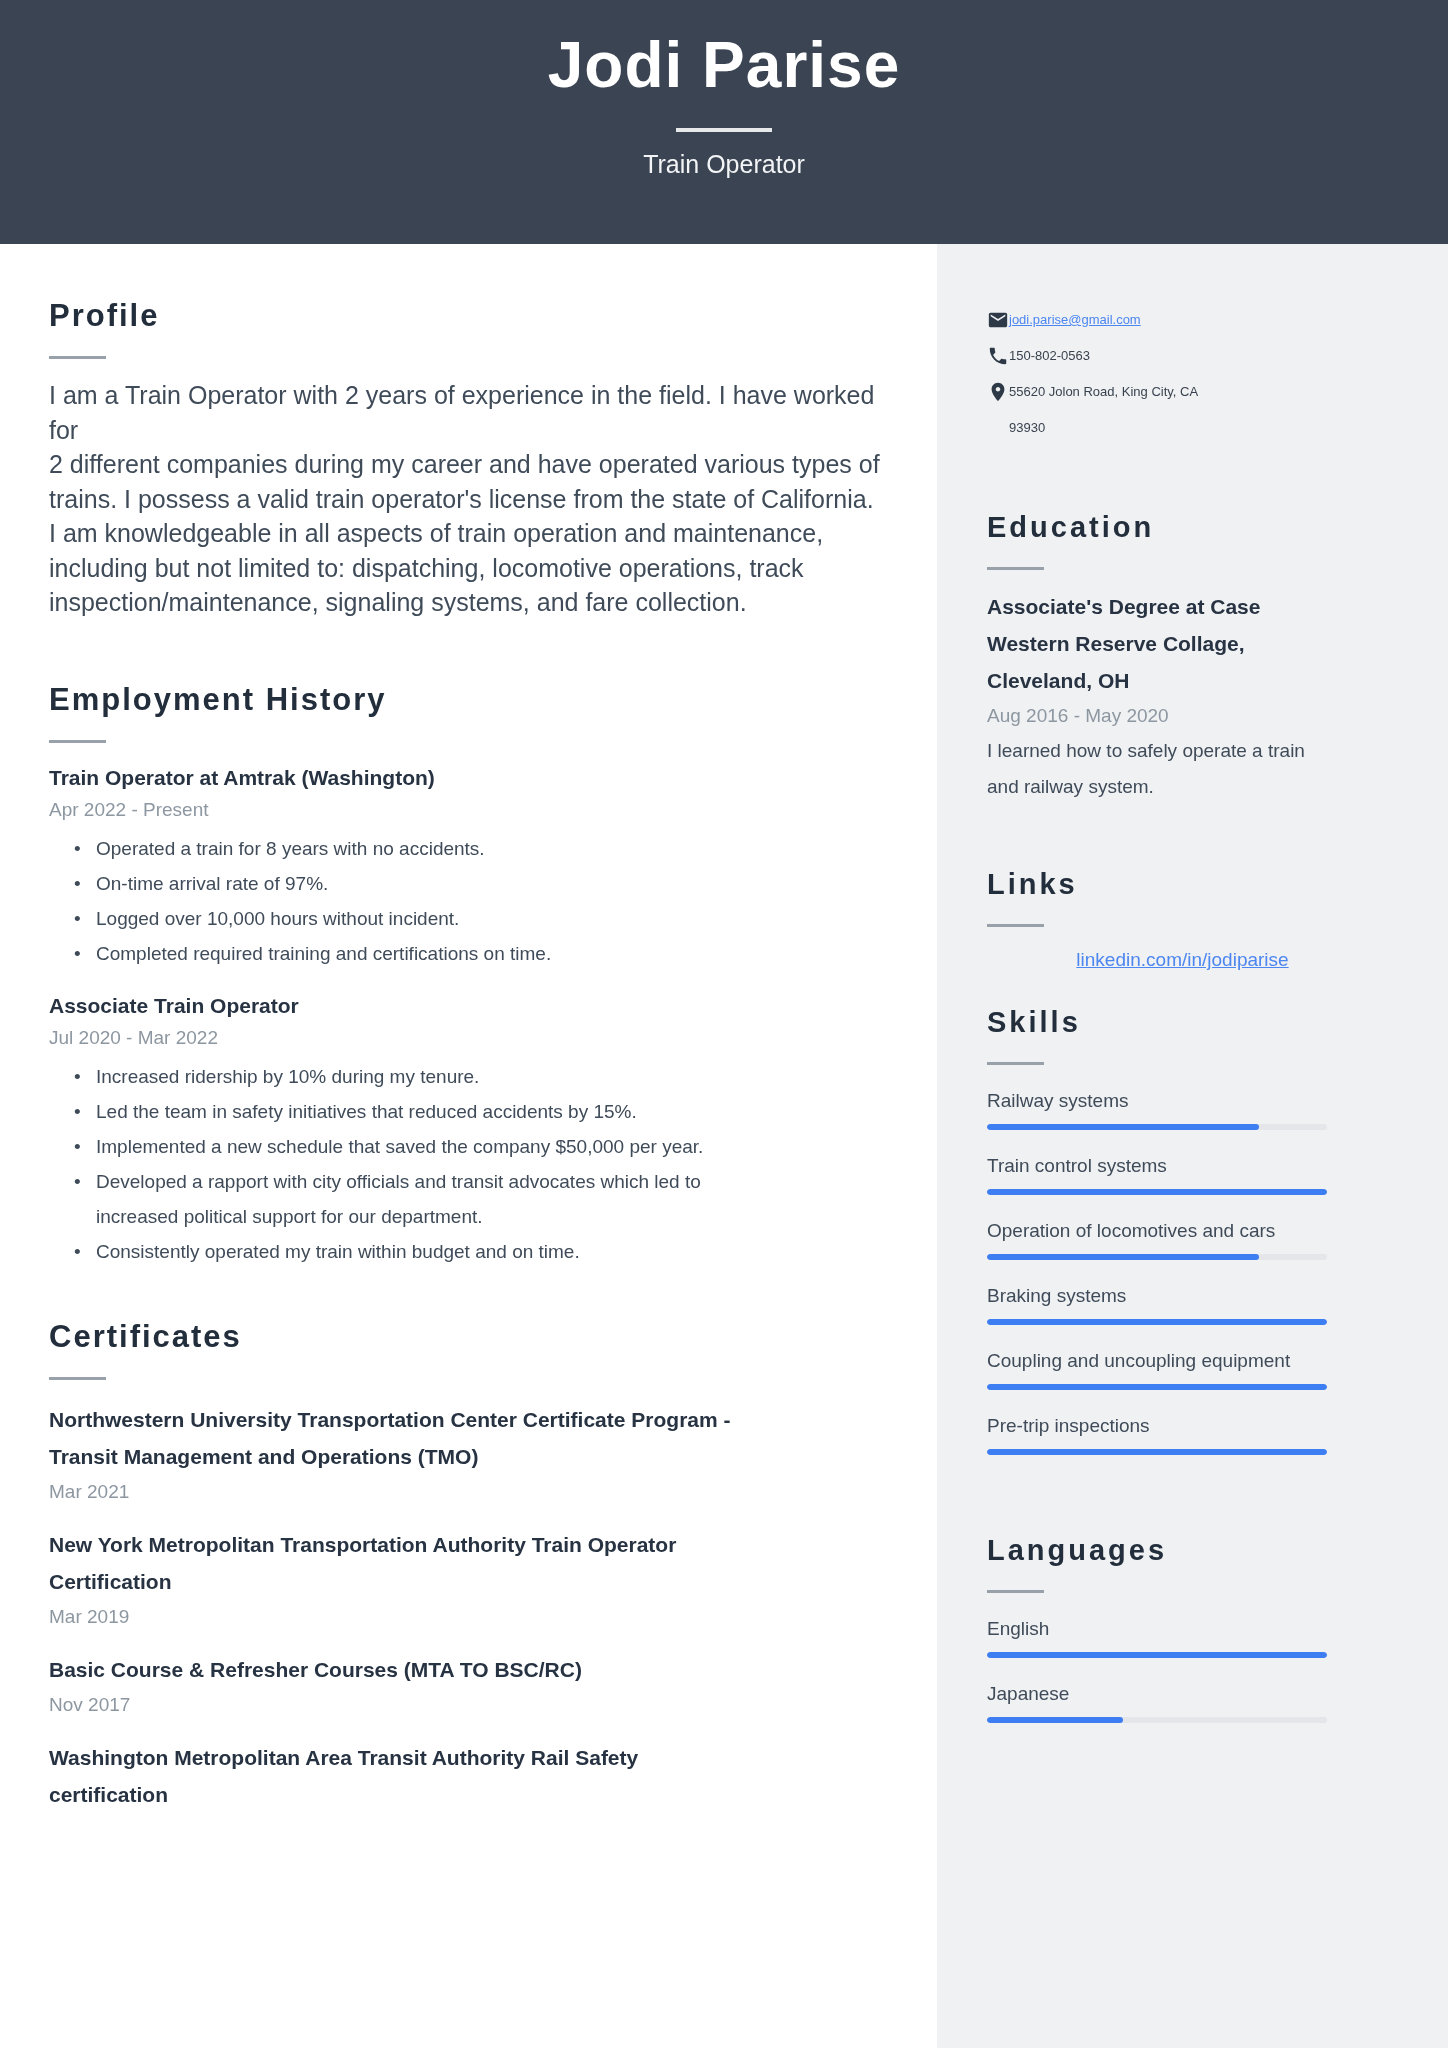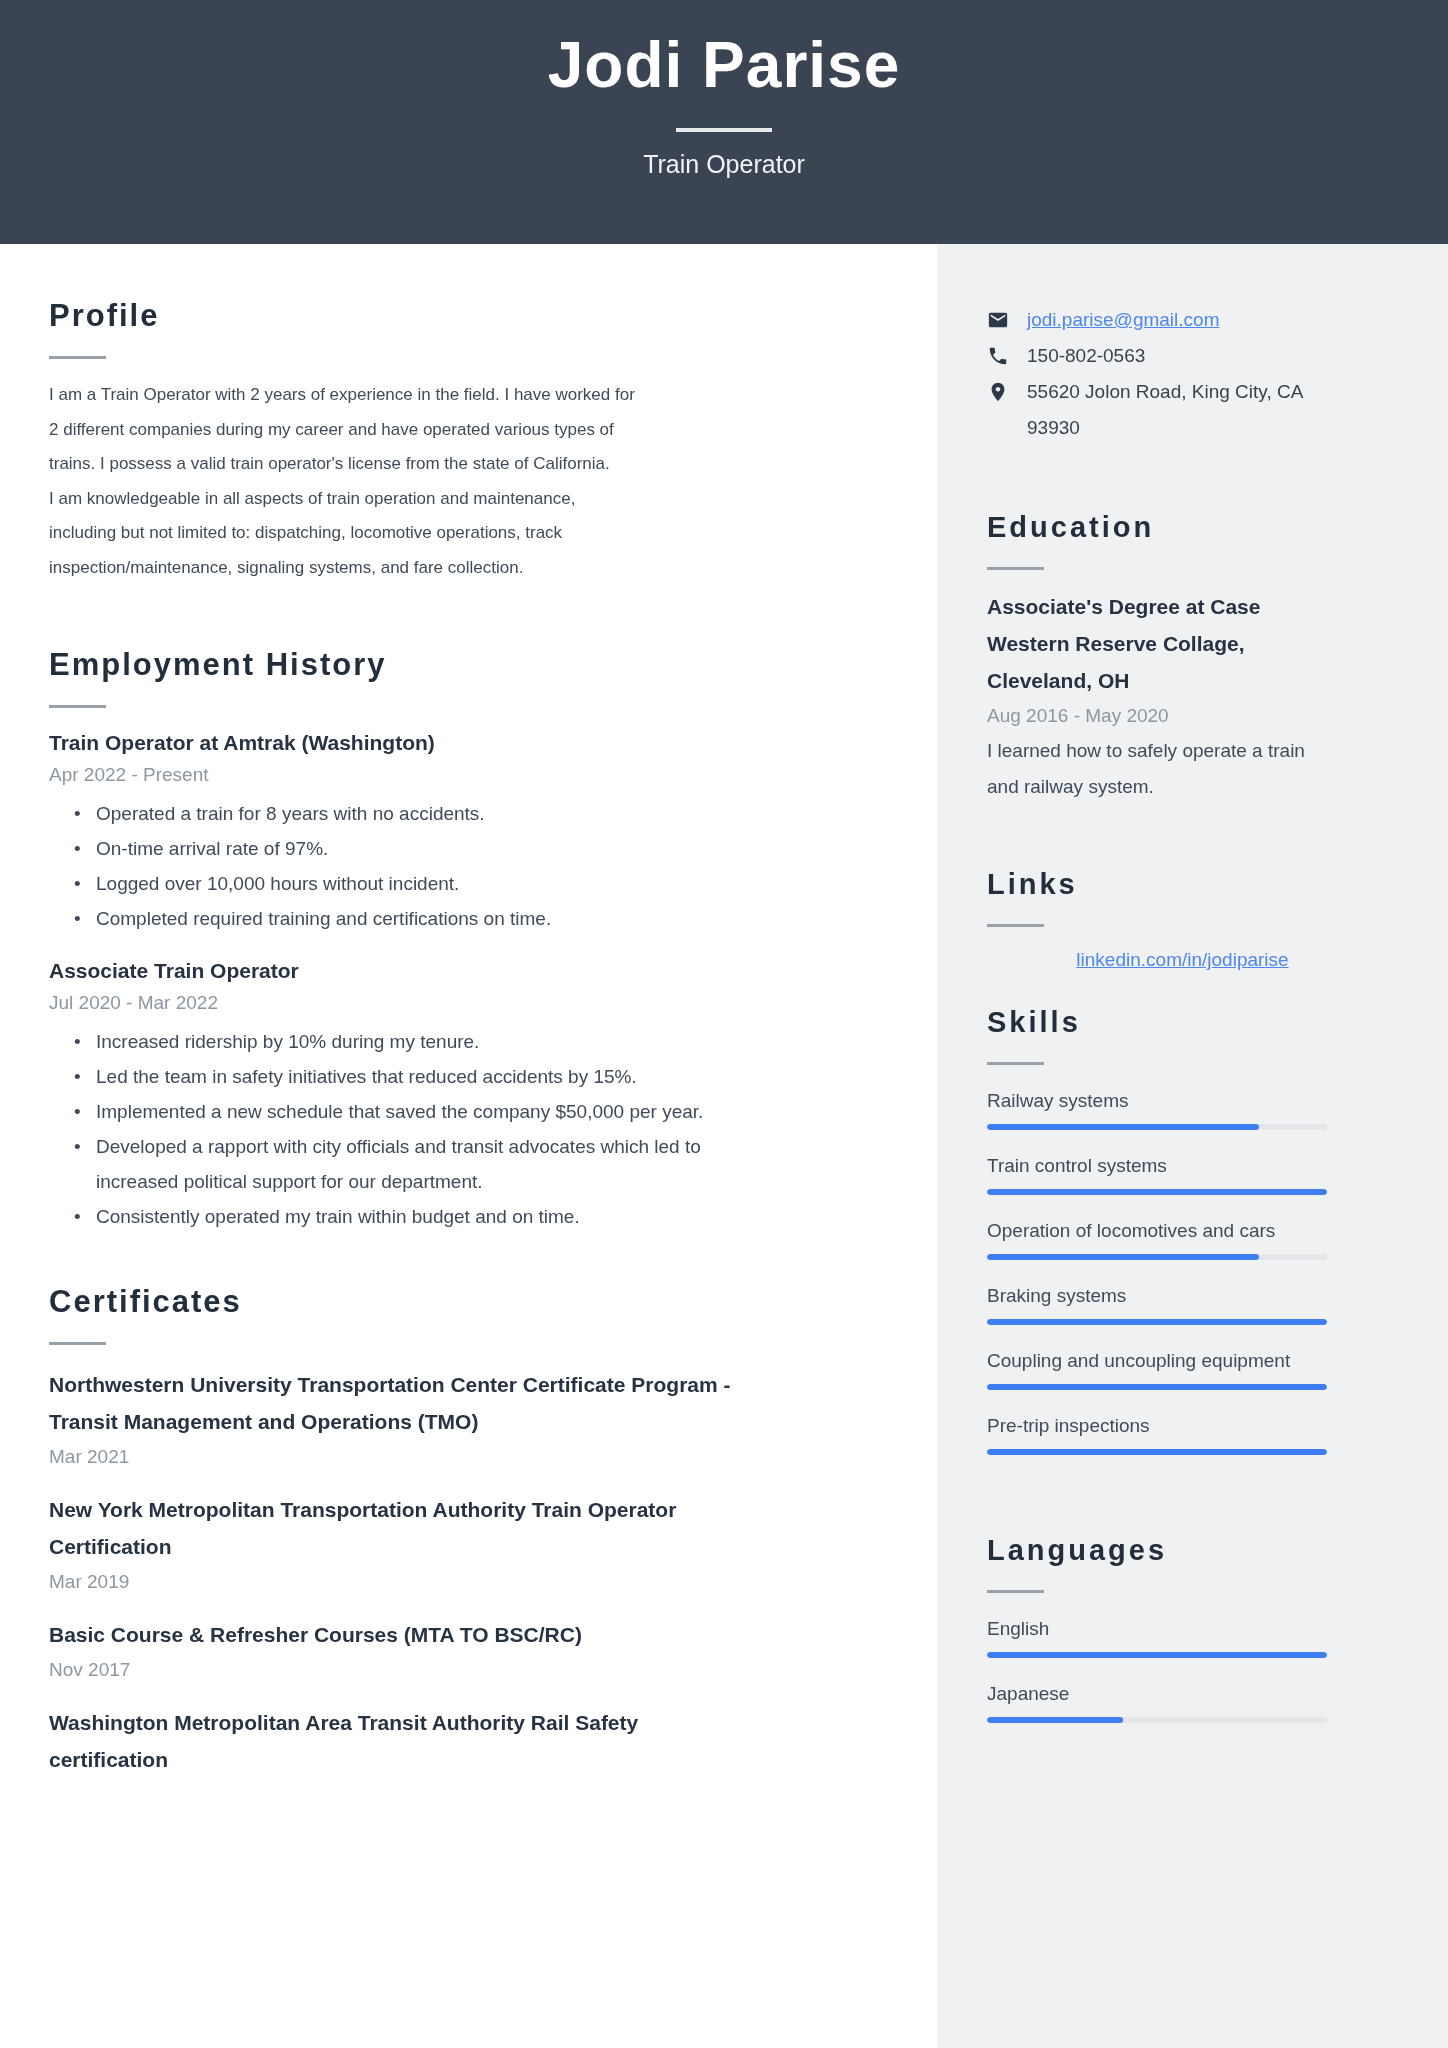--- a/index.html
+++ b/index.html
@@ -29,38 +29,38 @@
   
   .sec-rule { width:57px; height:3px; background:#98a1aa; border:none; margin-top:21px; }
   .dates { font-size:19px; line-height:26px; color:#8d97a1; margin-top:4px; }
   .pre { white-space:pre-line; }
 
   
   .lsection { margin-top:52px; }
   .lsection.employment { margin-top:60px; }
   .lsection.certificates { margin-top:48px; }
   .l-heading { font-size:31px; font-weight:700; letter-spacing:2px; color:#232e3c; line-height:39px; }
-  .profile-text { margin-top:19px; font-size:17px; line-height:34.5px; color:#3f4b59; }
+  .profile-text { margin-top:19px; font-size:25px; line-height:34.5px; color:#3f4b59; }
 
   .job { margin-top:20px; }
   .job-title { font-size:21px; font-weight:700; color:#273342; line-height:30px; }
   .bullets { margin-top:8px; list-style:none; }
   .bullets li {
     position:relative; padding-left:47px; font-size:19px; line-height:35px; color:#3f4b59;
   }
   .bullets li::before {
     content:"\2022"; position:absolute; left:25px; top:0; color:#3f4b59; font-size:19px;
   }
 
   .cert { margin-top:21px; }
   .cert-title { font-size:21px; font-weight:700; color:#273342; line-height:37px; }
 
   
   .contact { margin-top:58px; }
-  .contact-row { display:flex; gap:18px; font-size:19px; line-height:36px; color:#39434f; }
+  .contact-row { display:flex; font-size:13px; line-height:36px; color:#39434f; }
   .contact-row .cicon { width:22px; height:22px; flex:0 0 22px; margin-top:7px; }
   .cicon svg { width:22px; height:22px; fill:#2d3947; display:block; }
   a.blue-link { color:#4c86f0; text-decoration:underline; }
 
   .ssection { margin-top:60px; }
   .ssection.education { margin-top:62px; }
   .ssection.skills { margin-top:28px; }
   .ssection.languages { margin-top:76px; }
   .s-heading { font-size:29px; font-weight:700; letter-spacing:3px; color:#232e3c; line-height:38px; }
   .edu-degree { margin-top:18px; font-size:21px; font-weight:700; color:#273342; line-height:37px; }

